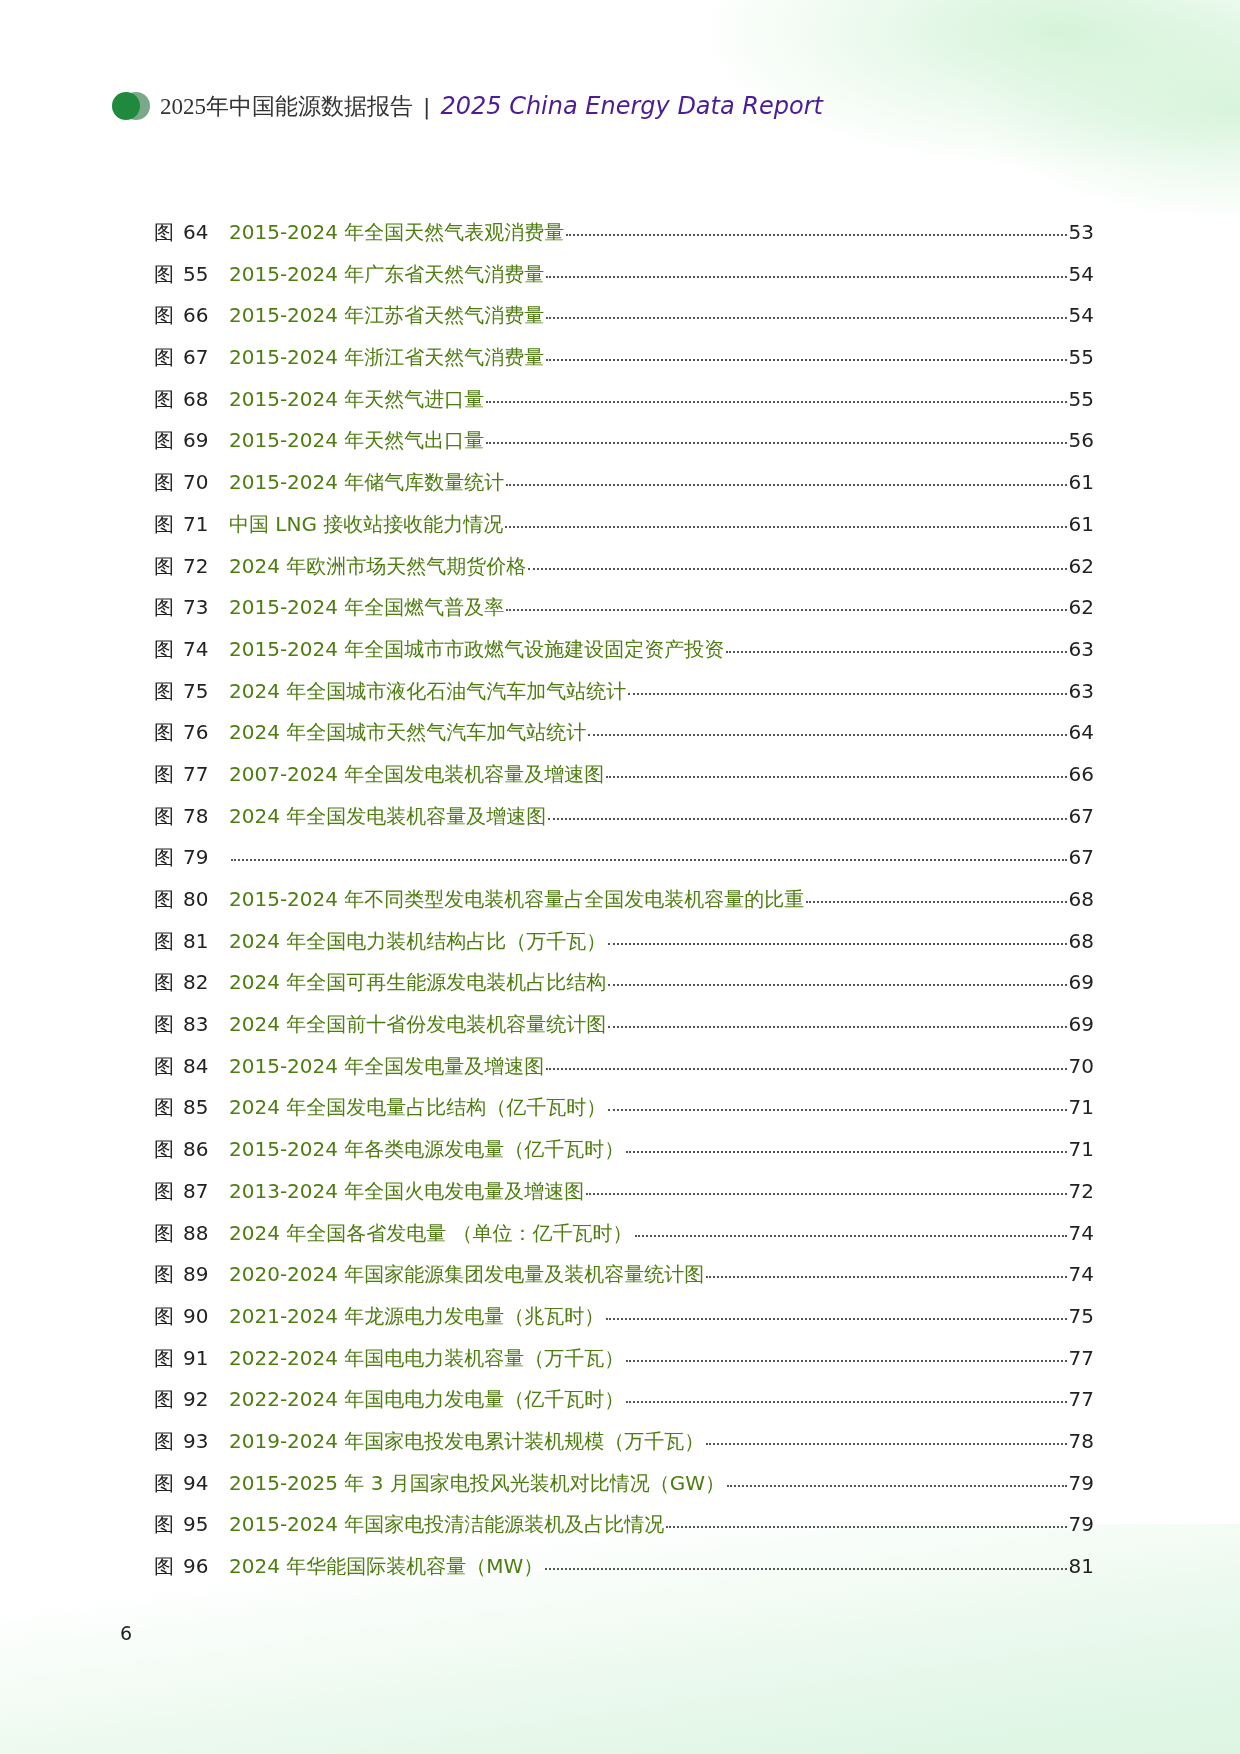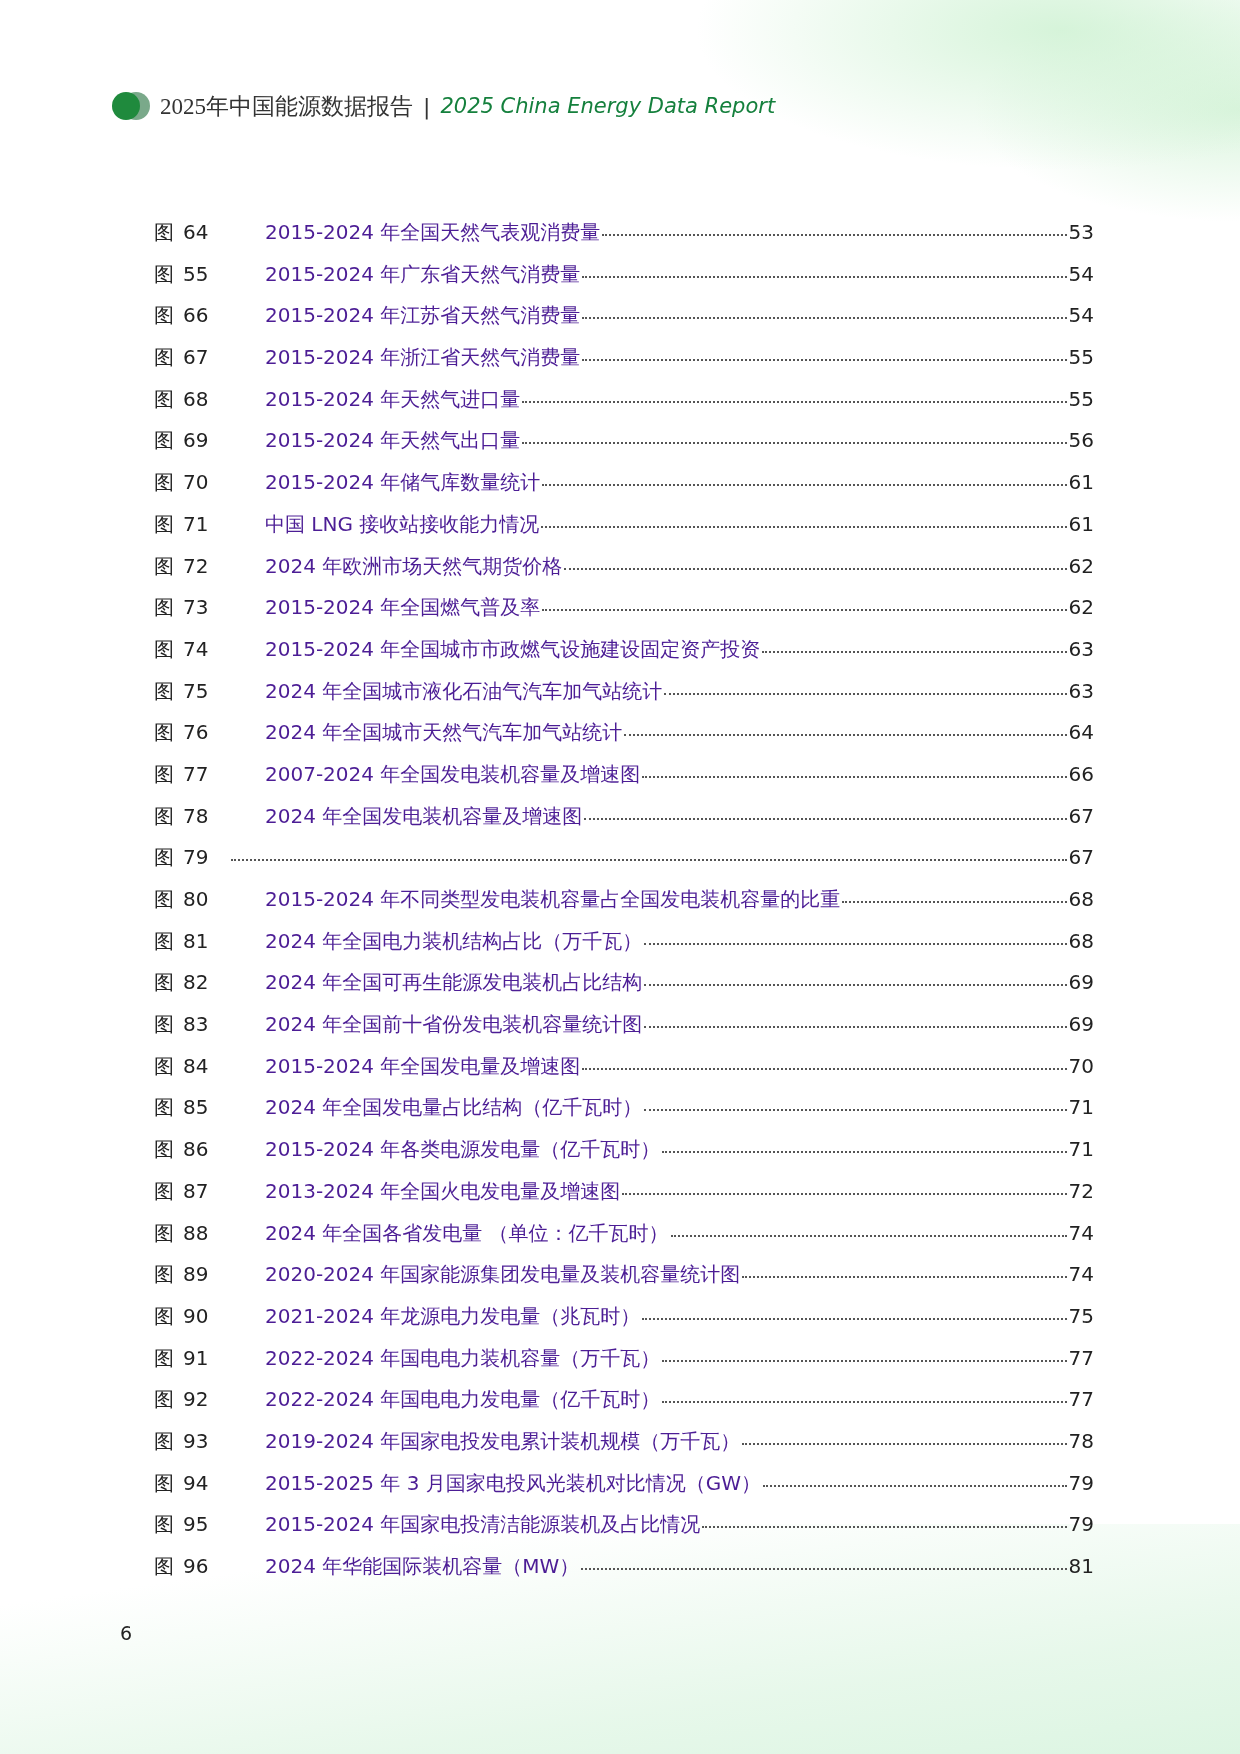--- a/index.html
+++ b/index.html
@@ -24,30 +24,30 @@
   .header {
     position: absolute; left: 112px; top: 88px; height: 36px;
     display: flex; align-items: center;
   }
   .logo { position: relative; width: 34px; height: 28px; margin-right: 14px; }
   .logo .c1, .logo .c2 { position: absolute; top: 0; width: 28px; height: 28px; border-radius: 50%; }
   .logo .c2 { left: 10px; background: #7aa98a; }
   .logo .c1 { left: 0; background: #1f8a3d; }
   .header-cn { font-size: 23px; color: #333; letter-spacing: 0px; font-family: Liberation Serif, serif; }
   .header-sep { font-size: 22px; color: #333; margin: 0 10px; }
-  .header-en { font-size: 21px; color: #15803d; font-style: italic; text-align: center; }
+  .header-en { font-size: 24px; color: #4c1d95; font-style: italic; text-align: center; }
 
   .toc { position: absolute; left: 154px; top: 218px; width: 940px; }
   .row {
     display: flex; align-items: baseline; height: 41.7px;
     font-size: 20px; line-height: 28px;
   }
   .fig-label { width: 29px; color: #222; }
   .fig-num { width: 46px; color: #222; }
-  .title { white-space: nowrap; color: #4c1d95; margin-left: 36px; }
+  .title { white-space: nowrap; color: #4d7c0f; }
   .leader {
     flex: 1; margin: 0 2px; height: 1px; align-self: baseline;
     border-bottom: 2px dotted #555; transform: translateY(-3px);
     min-width: 20px;
   }
   .page { min-width: 24px; text-align: right; color: #222; }
 
   .footer-page { position: absolute; left: 120px; top: 1622px; font-size: 19px; color: #222; }
 </style>
 </head>

